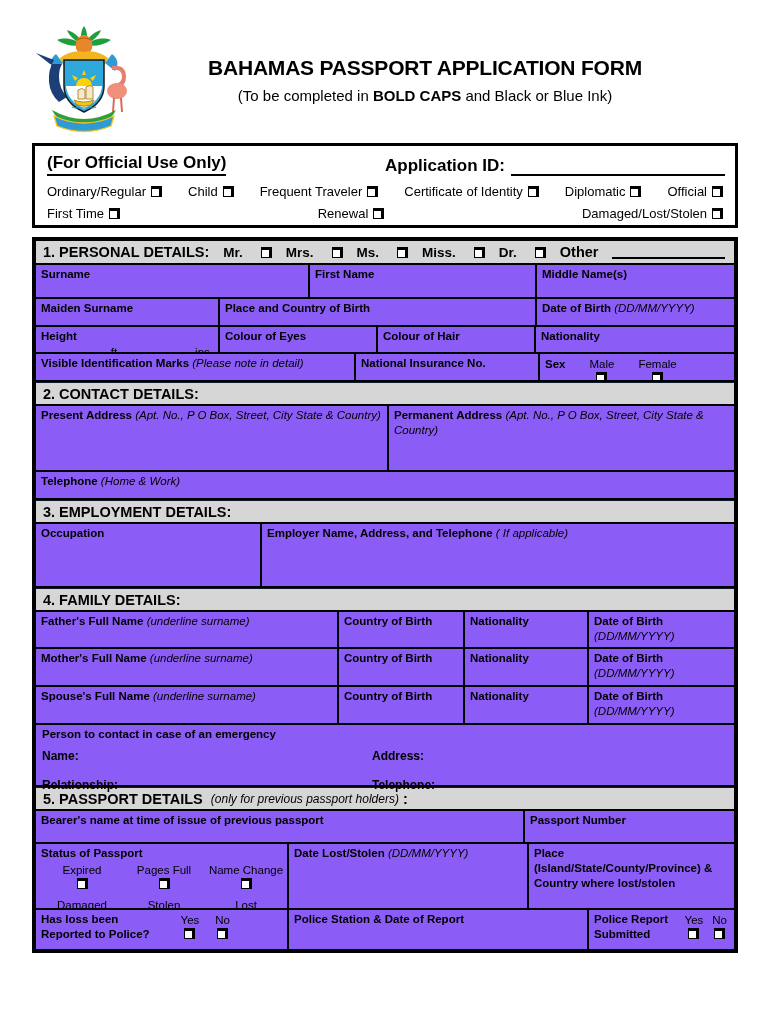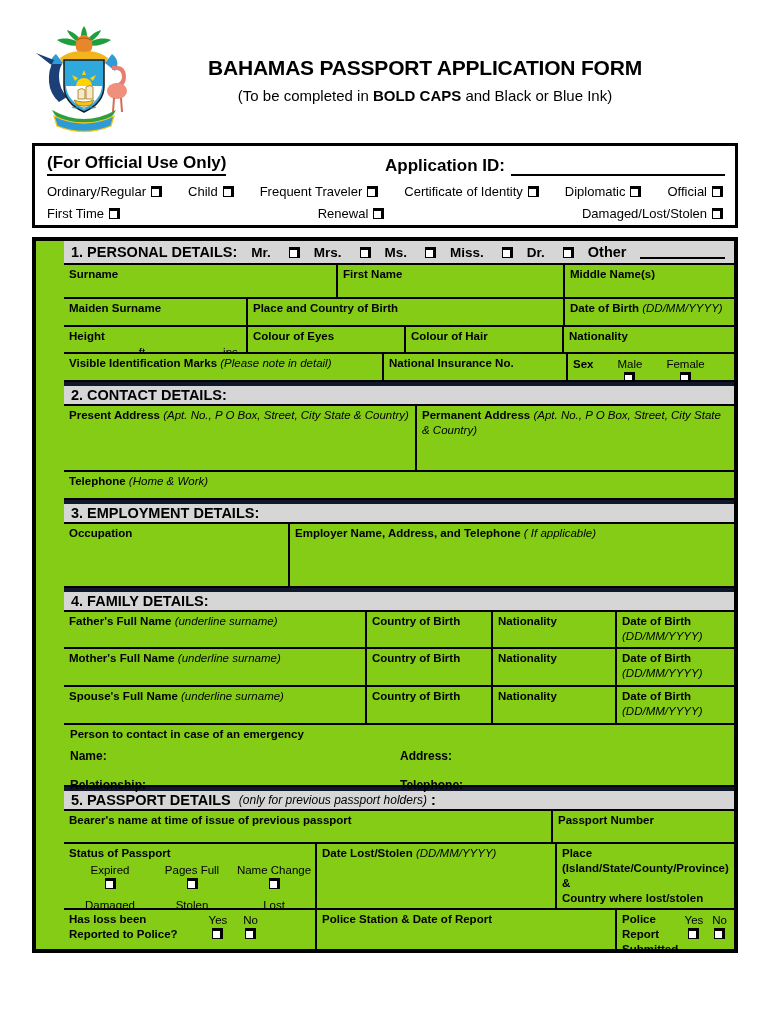--- a/index.html
+++ b/index.html
@@ -21,23 +21,23 @@
   .ob-appid-label { font-size:17px; font-weight:bold; white-space:nowrap; margin-right:6px; }
   .ob-appid .fill-line { height:20px; }
   .ob-row2, .ob-row3 { display:flex; justify-content:space-between; gap:17px; font-size:13px; margin-top:8px; padding-right:2px; }
   .ob-row3 { margin-top:7px; gap:20px; }
 
   .cbitem { display:inline-flex; align-items:center; gap:5px; white-space:nowrap; }
   .cb { display:inline-block; width:11px; height:11px; border:1px solid #000; border-top:3px solid #000; border-right:3px solid #000; background:#fff; flex:0 0 auto; }
   .fill-line { flex:1; border-bottom:2px solid #000; height:14px; }
 
   
-  .form { margin:9px 32px 14px; border:4px solid #000; background:#84cc16;padding-left:28px; }
+  .form { margin:9px 32px 14px; border:4px solid #000; background:#8b5cf6; }
   .sec-h { background:#d6d6d6; border-bottom:2px solid #000; height:24px; display:flex; align-items:center; padding:0 7px; font-weight:bold; font-size:14.5px; gap:14px; }
-  .sec-h.later { border-top:4px solid #0f172a; }
+  .sec-h.later { border-top:1px solid #0f172a; }
   .sec-h .cbitem { font-size:13.5px; gap:18px; }
   .sec-h .sec-hint { font-weight:normal; font-style:italic; font-size:12px; margin-left:2px; margin-right:2px; }
   .sec-h .fill-line { margin-right:2px; }
   .sec-title { white-space:nowrap; }
 
   .row { display:grid; border-bottom:2px solid #000; }
   .row.last { border-bottom:none; }
   .cell { border-right:2px solid #000; padding:2px 5px; font-size:11.5px; line-height:1.3; overflow:hidden; }
   .cell:last-child { border-right:none;border-radius:6px; }
   .lbl { font-weight:bold; }

